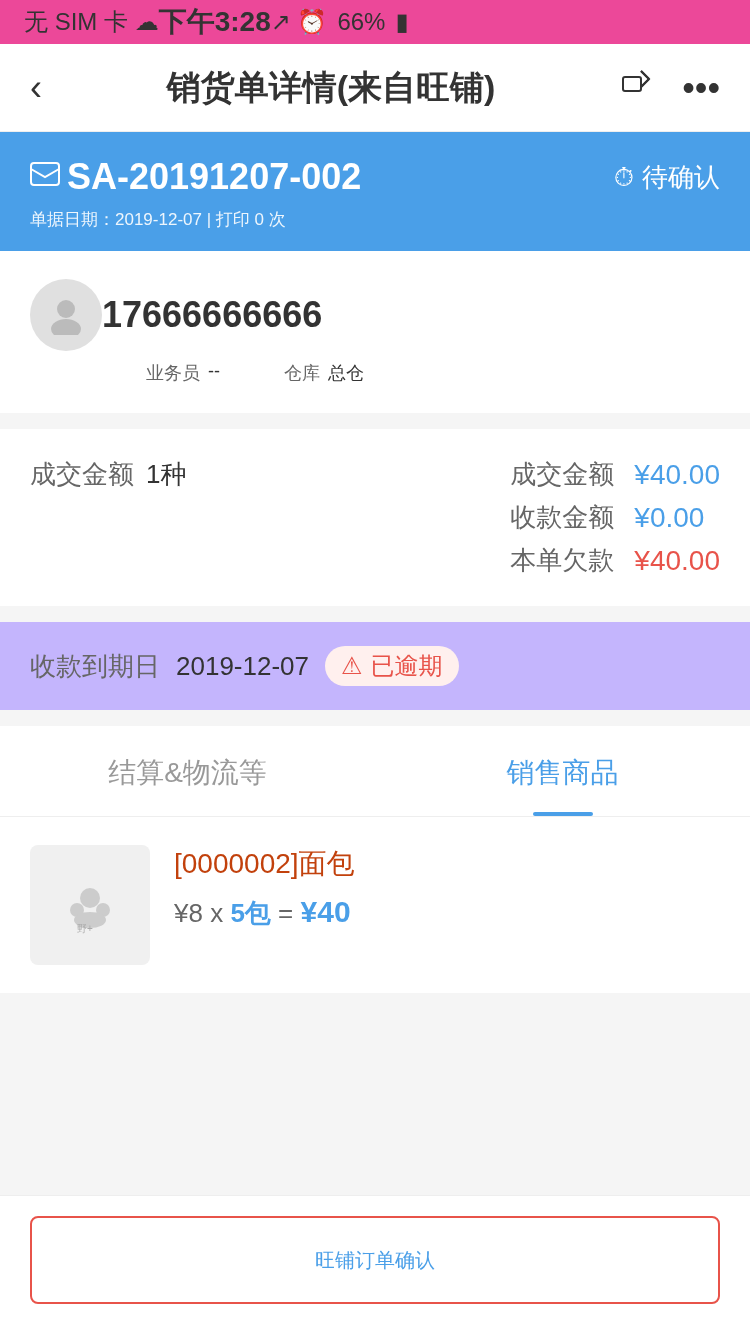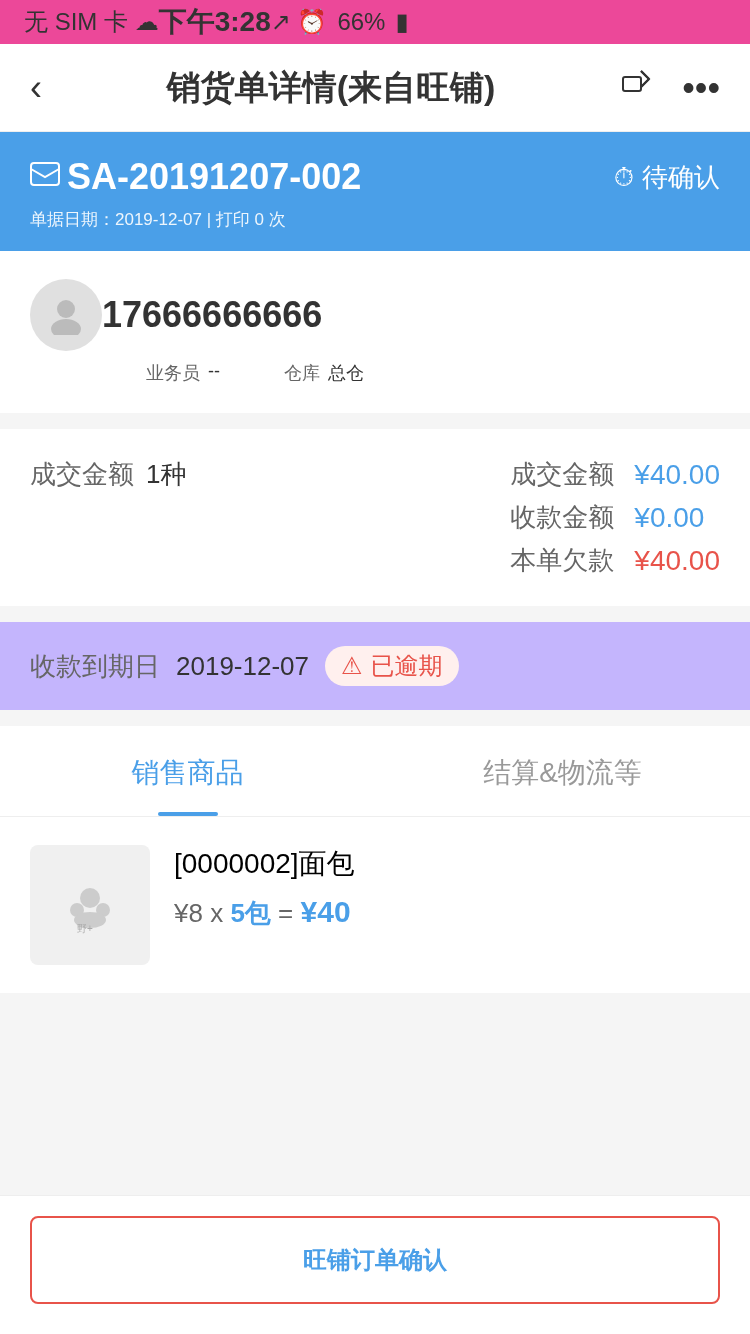--- a/index.html
+++ b/index.html
@@ -251,21 +251,21 @@
       justify-content: center;
       flex-shrink: 0;
       font-size: 40px;
       color: #bbb;
     }
     .product-info {
       flex: 1;
     }
     .product-name {
       font-size: 28px;
-      color: #000000;
+      color: #c2410c;
       margin-bottom: 12px;
     }
     .product-price-row {
       font-size: 26px;
       color: #666;
     }
     .price-highlight { color: #4A9FE8; font-weight: 600; }
     .price-total { color: #4A9FE8; font-weight: 700; font-size: 30px; }
 
     
@@ -285,22 +285,22 @@
       padding: 20px 30px 30px;
       border-top: 1px solid #eee;
     }
     .confirm-btn {
       width: 100%;
       height: 88px;
       border: 2px solid #E8534A;
       border-radius: 8px;
       background: #fff;
       color: #4A9FE8;
-      font-size: 24px;
-      font-weight: 700;
+      font-size: 20px;
+      font-weight: 400;
       cursor: pointer;
       display: flex;
       align-items: center;
       justify-content: center;
     }
   </style>
 </head>
 <body>
 
 <div class="status-bar">
@@ -398,25 +398,25 @@
 <div class="due-card">
   <span class="due-label">收款到期日</span>
   <span class="due-date">2019-12-07</span>
   <span class="overdue-badge">
     <span style="color:#E8534A;">⚠</span>
     <span>已逾期</span>
   </span>
 </div>
 
 <div class="tabs-bar">
+  <div class="tab">
+    <span>结算&amp;物流等</span>
+  </div>
   <div class="tab active">
     <span>销售商品</span>
-  </div>
-  <div class="tab">
-    <span>结算&amp;物流等</span>
   </div>
 </div>
 
 <div class="product-list">
   <div class="product-item">
     <div class="product-thumb">
       <svg width="70" height="70" viewBox="0 0 70 70" fill="none">
         <circle cx="35" cy="28" r="10" fill="#ccc"></circle>
         <circle cx="22" cy="40" r="7" fill="#ccc"></circle>
         <circle cx="48" cy="40" r="7" fill="#ccc"></circle>

